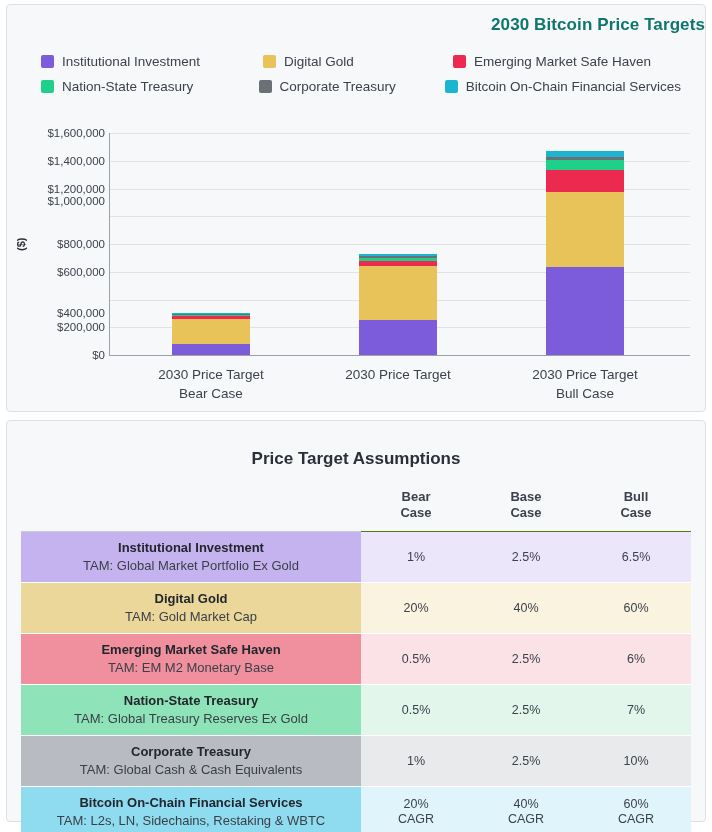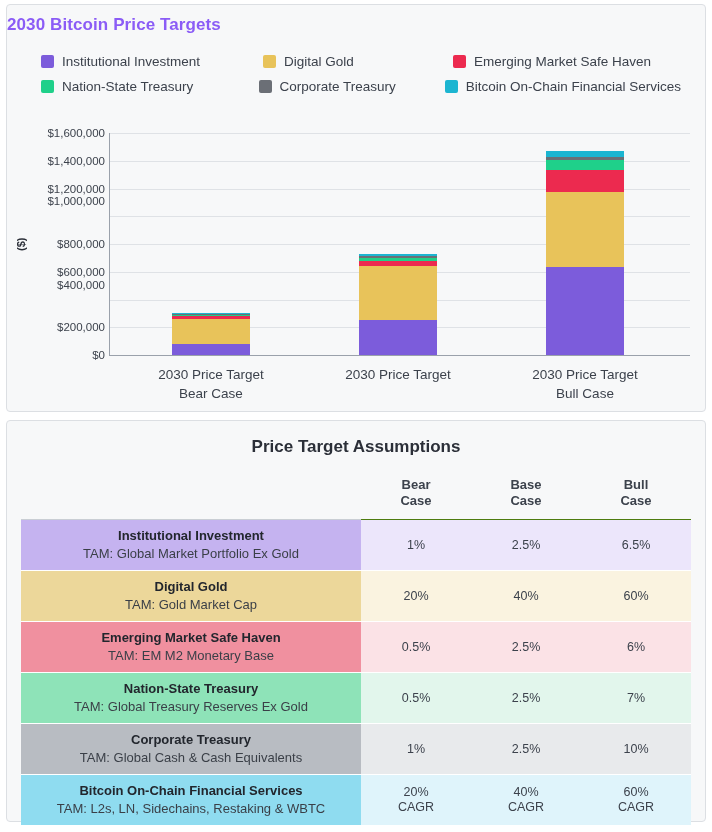--- a/index.html
+++ b/index.html
@@ -24,24 +24,24 @@
   }
 
   
   #chart-panel {
     width: 700px;
     height: 408px;
     position: relative;
     padding: 0;
   }
   #chart-title {
-    text-align: left;
+    text-align: right;
     font-size: 17px;
     font-weight: bold;
-    color: #8b5cf6;
+    color: #0f766e;
     margin-top: 10px;
     letter-spacing: 0.1px;
   }
   #chart-subtitle {
     text-align: center;
     font-size: 15px;
     color: #5b6470;
     margin-top: 3px;
   }
   #legend {
@@ -145,21 +145,21 @@
     line-height: 19px;
     width: 180px;
   }
 
   
   #table-panel {
     width: 700px;
     height: 402px;
     margin-top: 8px;
     position: relative;
-    padding: 0;
+    padding: 12px;
   }
   #table-title {
     text-align: center;
     font-size: 17px;
     font-weight: bold;
     color: #2b2f38;
     margin-top: 16px;
   }
   table {
     border-collapse: collapse;
@@ -243,21 +243,21 @@
         </div>
       </div>
     </div>
 
     <div id="plot-area">
       <div id="y-axis-label">($)</div>
 
       <div id="ticks-col">
         <div class="y-tick" style="top:222px">$0</div>
         <div class="y-tick" style="top:194.25px">$200,000</div>
-        <div class="y-tick" style="top:152px">$400,000</div>
+        <div class="y-tick" style="top:180px">$400,000</div>
         <div class="y-tick" style="top:138.75px">$600,000</div>
         <div class="y-tick" style="top:111px">$800,000</div>
         <div class="y-tick" style="top:68px">$1,000,000</div>
         <div class="y-tick" style="top:55.5px">$1,200,000</div>
         <div class="y-tick" style="top:27.75px">$1,400,000</div>
         <div class="y-tick" style="top:0px">$1,600,000</div>
       </div>
 
       <div id="grid">
         <div class="gridline" style="top:0px"></div>

